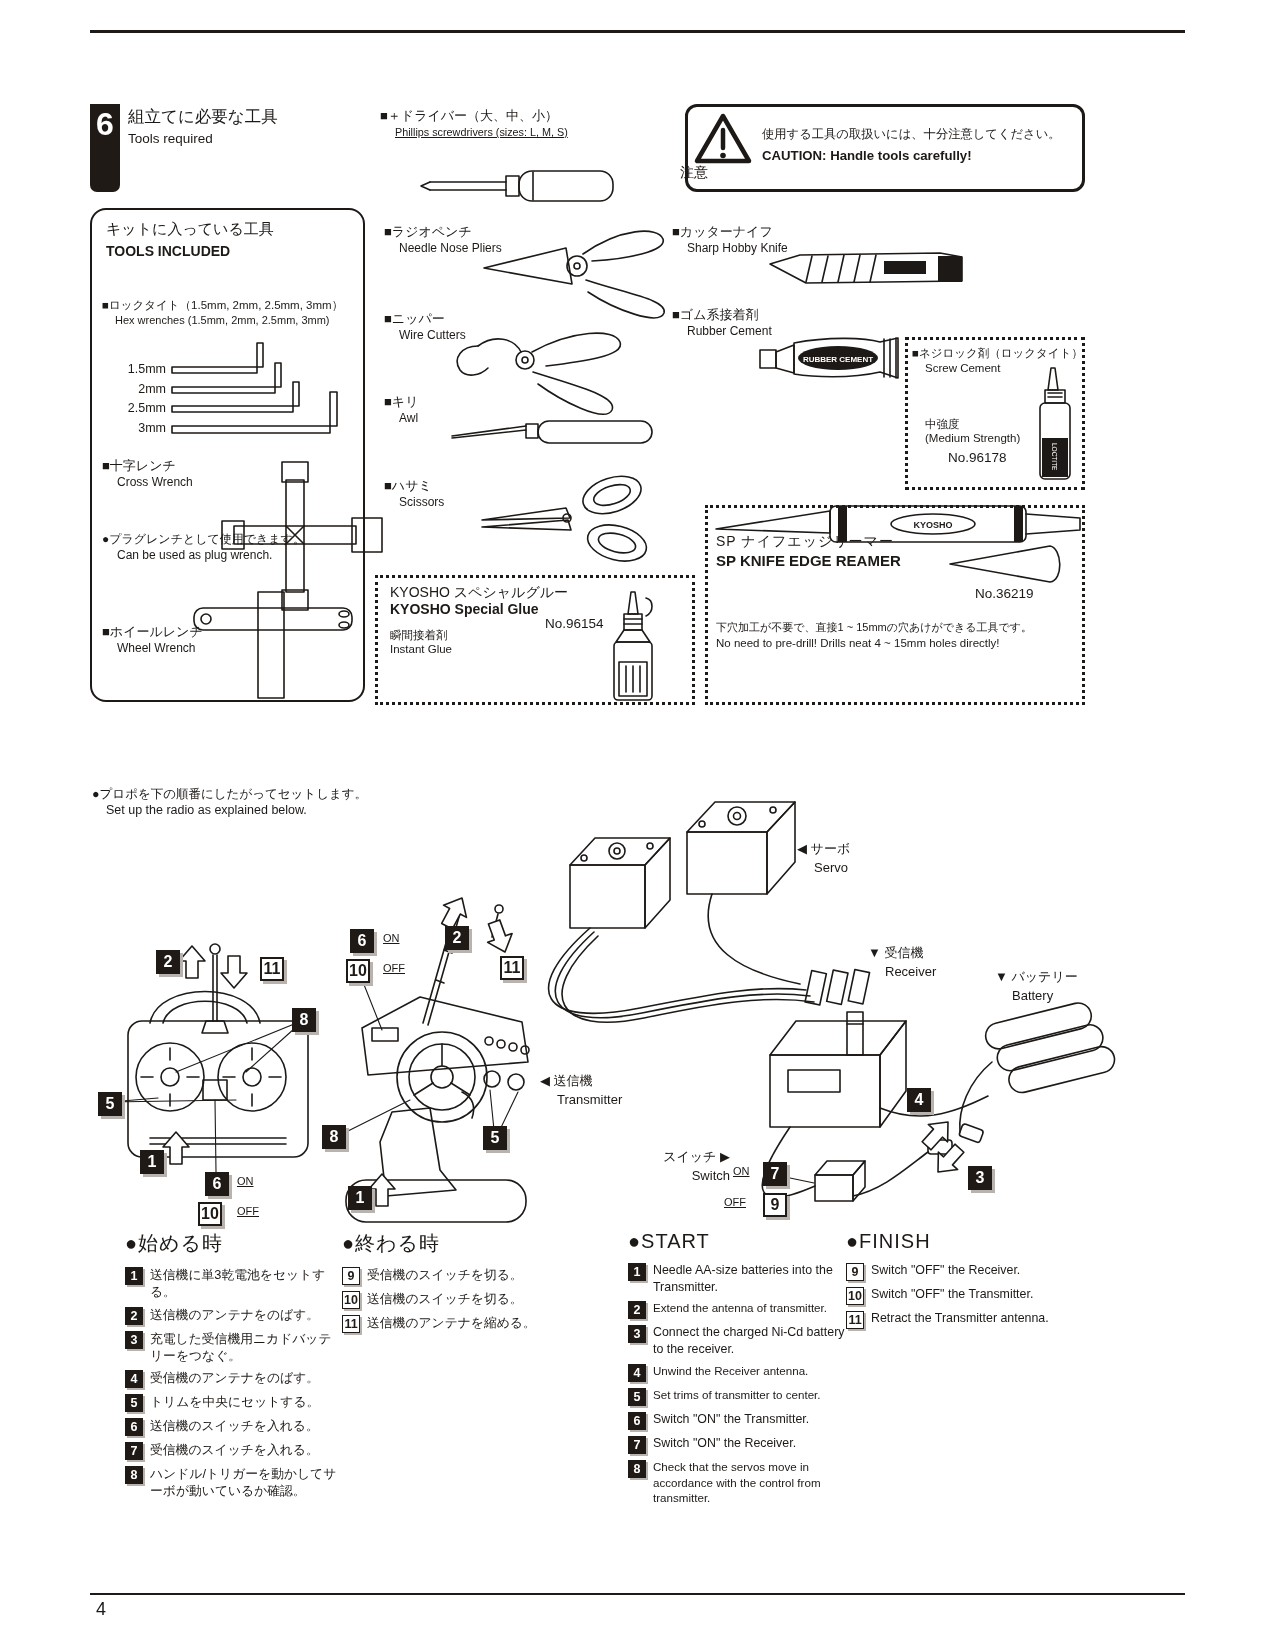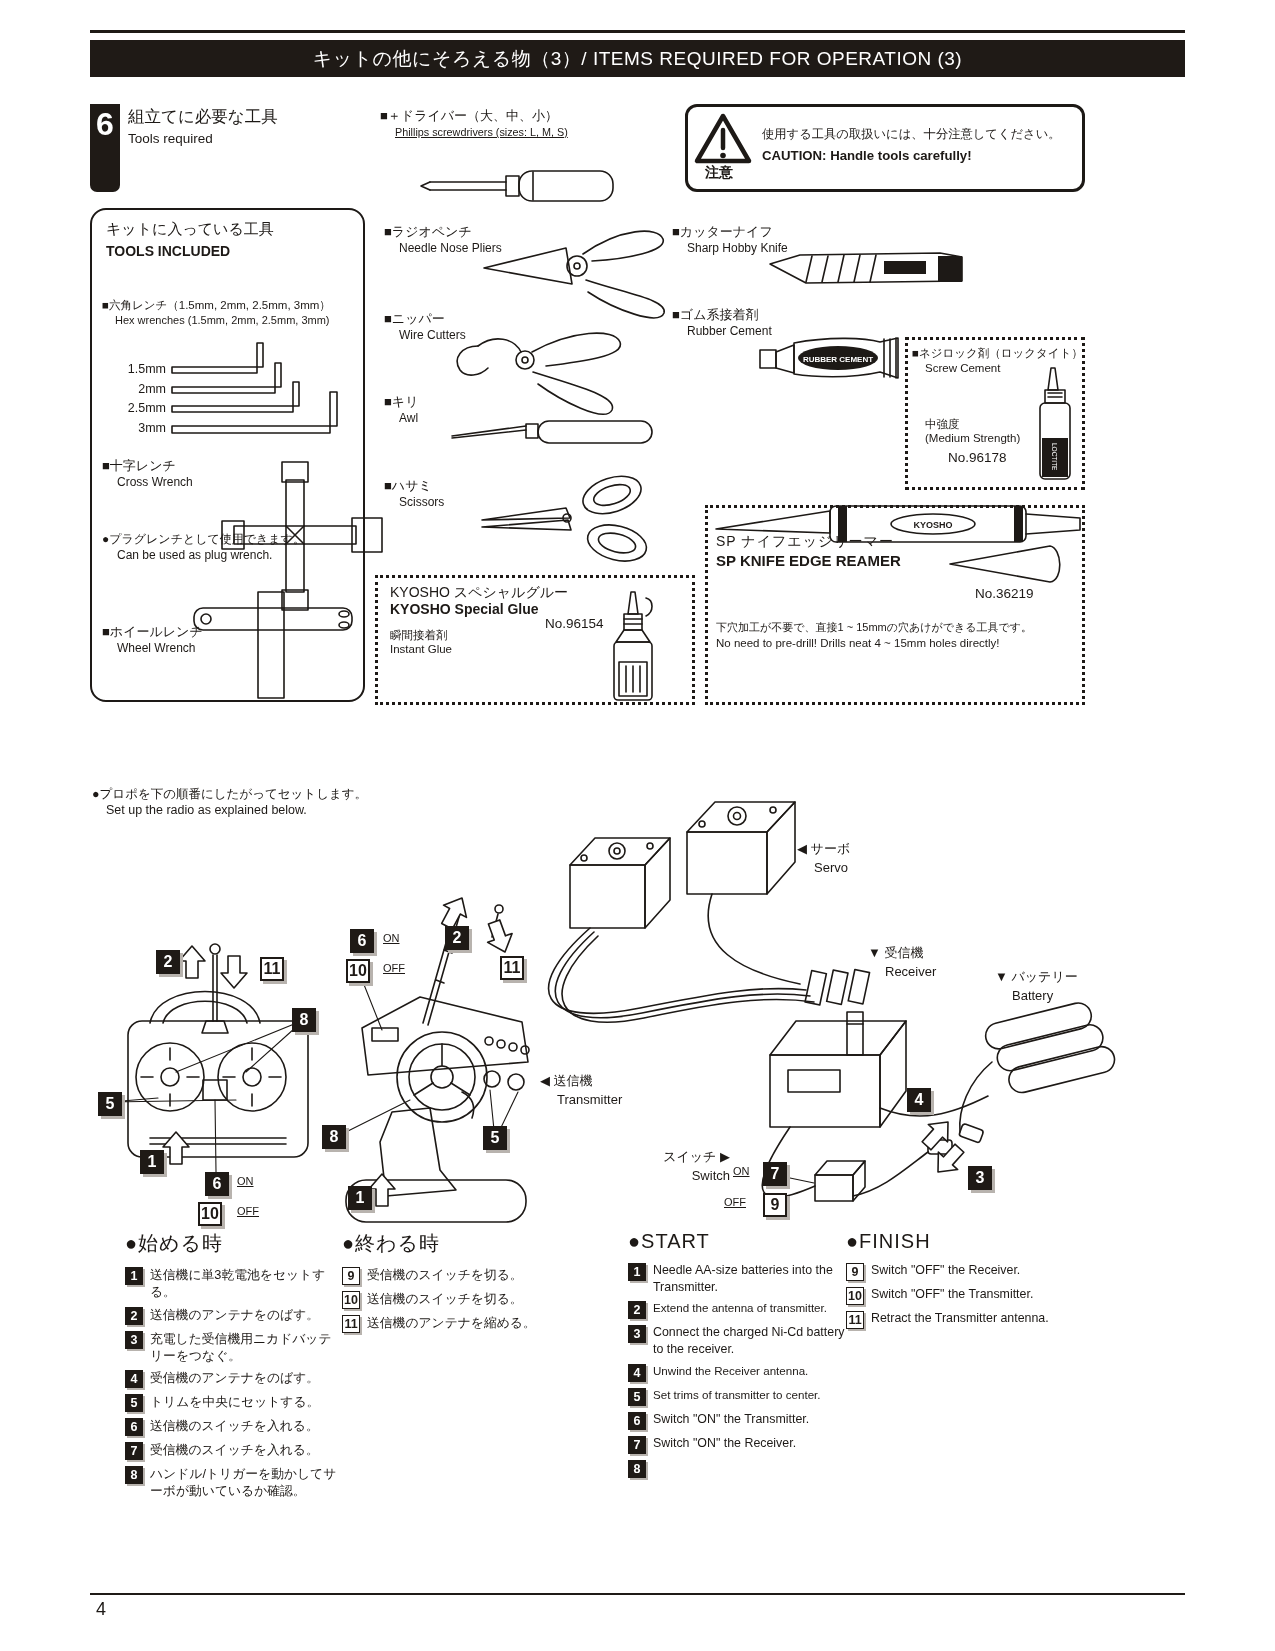--- a/index.html
+++ b/index.html
@@ -44,45 +44,44 @@
   .footline { position:absolute; left:90px; top:1593px; width:1095px; height:2px; background:#1f1a16; }
   .pagenum { position:absolute; left:96px; top:1599px; font-size:18px; z-index:2; }
 </style>
 </head>
 <body>
 
 <div class="page">
 
   <div class="topline"></div>
 
-  <div class="banner" style="top:40px;">キットの他にそろえる物（3）/ ITEMS REQUIRED FOR OPERATION (3)</div>
 
   <div class="step-tab">6</div>
   <div class="abs z2" style="left:128px; top:106px;">
     <div style="font-size:16.5px;">組立てに必要な工具</div>
     <div style="font-size:13.5px; margin-top:3px;">Tools required</div>
   </div>
 
   <div class="tl" style="left:380px; top:108px;">
     <div class="jp">■＋ドライバー（大、中、小）</div>
     <div class="en" style="font-size:10.8px;text-decoration:underline;">Phillips screwdrivers (sizes: L, M, S)</div>
   </div>
 
   <div class="cautionbox" style="left:685px; top:104px; width:400px; height:88px;"></div>
-  <div class="abs z2" style="left:697px; top:164px; width:44px; text-align:center; font-size:14px;font-weight:bold;">注意</div>
+  <div class="abs z2" style="left:664px; top:164px; width:44px; text-align:right; font-size:14px;">注意</div>
   <div class="abs z2" style="left:762px; top:126px; width:312px; font-size:12.3px;">使用する工具の取扱いには、十分注意してください。</div>
   <div class="abs z2 b" style="left:762px; top:148px; width:312px; font-size:13.2px;">CAUTION: Handle tools carefully!</div>
 
   <div class="roundbox" style="left:90px; top:208px; width:275px; height:494px;"></div>
   <div class="abs z2" style="left:106px; top:220px;">
     <div style="font-size:15px;">キットに入っている工具</div>
     <div class="b" style="font-size:14px; margin-top:4px;">TOOLS INCLUDED</div>
   </div>
   <div class="tl" style="left:102px; top:298px;">
-    <div class="jp" style="font-size:11.5px;">■六角レンチ（1.5mm, 2mm, 2.5mm, 3mm）</div>
+    <div class="jp" style="font-size:11.5px;">■ロックタイト（1.5mm, 2mm, 2.5mm, 3mm）</div>
     <div class="en" style="font-size:11px; padding-left:13px;">Hex wrenches (1.5mm, 2mm, 2.5mm, 3mm)</div>
   </div>
   <div class="abs z2" style="left:108px; top:362px; width:58px; text-align:right; font-size:12.5px;">1.5mm</div>
   <div class="abs z2" style="left:108px; top:382px; width:58px; text-align:right; font-size:12.5px;">2mm</div>
   <div class="abs z2" style="left:108px; top:401px; width:58px; text-align:right; font-size:12.5px;">2.5mm</div>
   <div class="abs z2" style="left:108px; top:421px; width:58px; text-align:right; font-size:12.5px;">3mm</div>
   <div class="tl" style="left:102px; top:458px;">
     <div class="jp">■十字レンチ</div>
     <div class="en">Cross Wrench</div>
   </div>
@@ -514,20 +513,21 @@
     <div class="li">
         <span class="lb">6</span>
         <span class="txt" style="font-size:12.4px">Switch "ON" the Transmitter.</span>
       </div>
     <div class="li">
         <span class="lb">7</span>
         <span class="txt" style="font-size:12.4px">Switch "ON" the Receiver.</span>
       </div>
     <div class="li sm">
         <span class="lb">8</span>
+        <span class="txt">Check that the servos move in accordance with the control from transmitter.</span>
       </div>
   </div>
 
   <div class="col en" style="left:846px; top:1230px; width:250px;">
     <h3>●FINISH</h3>
     <div class="li">
         <span class="lb o">9</span>
         <span class="txt" style="font-size:12.4px">Switch "OFF" the Receiver.</span>
       </div>
     <div class="li">

